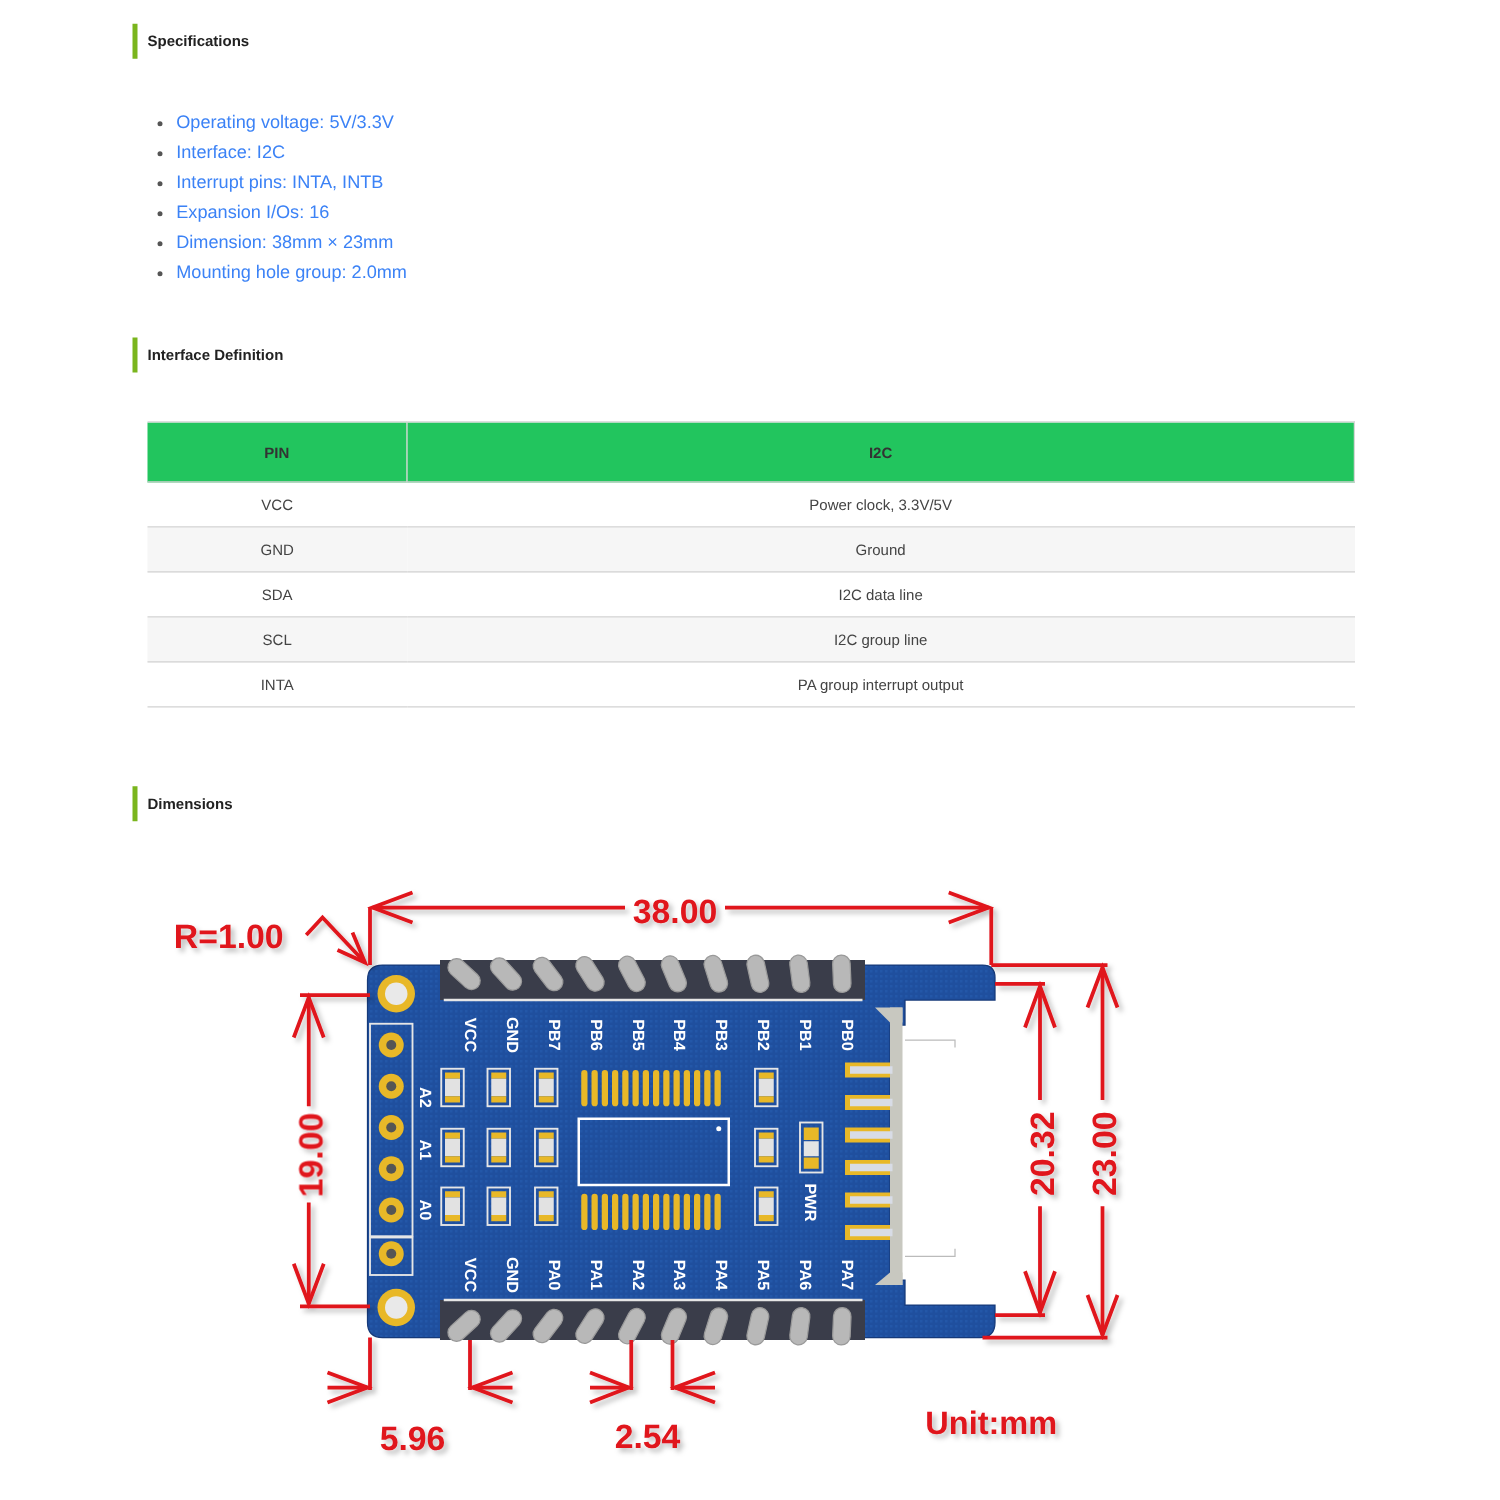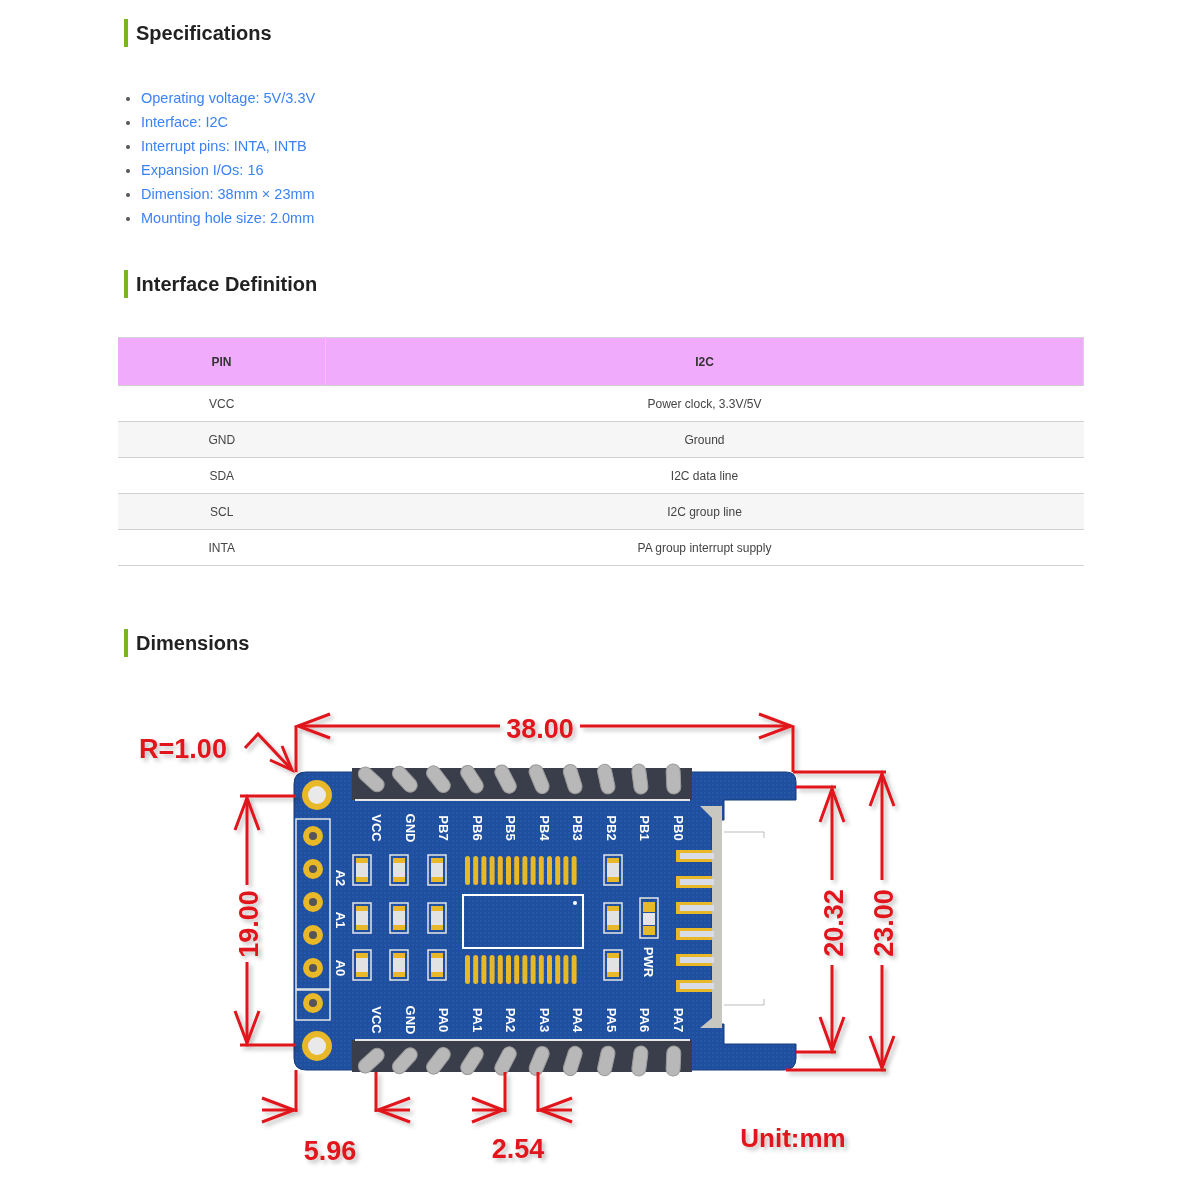--- a/index.html
+++ b/index.html
@@ -1,44 +1,44 @@
 <!DOCTYPE html>
 <html><head>
 <meta charset="utf-8">
 <style>
   html, body { margin: 0; padding: 0; background: #ffffff; }
   body { width: 1200px; height: 1200px; position: relative; overflow: hidden;
          font-family: "Liberation Sans", sans-serif; color: #333; }
-  .section-title { position: absolute; left: 124px; height: 28px; border-left: 4px solid #7ab51d;
-                   padding-left: 8px; font-size: 20px; font-weight: bold; color: #222; line-height: 28px; }
+  .section-title { position: absolute; left: 106px; height: 28px; border-left: 4px solid #7ab51d;
+                   padding-left: 8px; font-size: 12px; font-weight: bold; color: #222; line-height: 28px; }
   .spec-list { position: absolute; left: 122px; top: 86px; margin: 0; padding: 0; list-style: none; }
   .spec-list li { font-size: 14.5px; color: #3b82f6; height: 24px; line-height: 24px; padding-left: 19px; position: relative; }
   .spec-list li::before { content: ""; position: absolute; left: 4px; top: 11px; width: 4px; height: 4px; border-radius: 50%; background: #555; }
   table.iface { position: absolute; left: 118px; top: 337px; width: 966px; border-collapse: collapse; font-size: 12px; color: #444; }
-  table.iface th { background: #f0abfc; height: 45px; font-weight: bold; color: #333; border-top: 1px solid #d4d4d4; border-bottom: 1px solid #cfcfcf; }
+  table.iface th { background: #22c55e; height: 45px; font-weight: bold; color: #333; border-top: 1px solid #d4d4d4; border-bottom: 1px solid #cfcfcf; }
   table.iface th:first-child { width: 205px; border-right: 1px solid #d6d6d6; }
   table.iface th:last-child { border-right: 1px solid #d6d6d6; margin-top: 44px; }
   table.iface td { height: 33px; text-align: center; border-bottom: 1px solid #d2d2d2; }
   table.iface tr.alt td { background: #f6f6f6; }
   .diagram { position: absolute; left: 120px; top: 690px; width: 800px; height: 490px; }
   .dim-label { font-family: "Liberation Sans", sans-serif; font-weight: bold; fill: #e0141b; }
   .pin-label { font-family: "Liberation Sans", sans-serif; font-weight: bold; fill: #ffffff; font-size: 13px; }
 </style>
 </head>
 <body>
 
 <div class="section-title" style="top:19px">Specifications</div>
 
 <ul class="spec-list">
   <li>Operating voltage: 5V/3.3V</li>
   <li>Interface: I2C</li>
   <li>Interrupt pins: INTA, INTB</li>
   <li>Expansion I/Os: 16</li>
   <li>Dimension: 38mm × 23mm</li>
-  <li>Mounting hole size: 2.0mm</li>
+  <li>Mounting hole group: 2.0mm</li>
 </ul>
 
 <div class="section-title" style="top:270px">Interface Definition</div>
 
 <table class="iface">
   <thead>
     <tr>
       <th>PIN</th>
       <th>I2C</th>
     </tr>
@@ -55,21 +55,21 @@
     <tr>
         <td>SDA</td>
         <td>I2C data line</td>
       </tr>
     <tr class="alt">
         <td>SCL</td>
         <td>I2C group line</td>
       </tr>
     <tr>
         <td>INTA</td>
-        <td>PA group interrupt supply</td>
+        <td>PA group interrupt output</td>
       </tr>
   </tbody>
 </table>
 
 <div class="section-title" style="top:629px">Dimensions</div>
 
 <svg class="diagram" viewBox="120 690 800 490" xmlns="http://www.w3.org/2000/svg">
   <defs>
     <pattern id="pcbgrid" width="4" height="4" patternUnits="userSpaceOnUse">
       <rect width="4" height="4" fill="#1f4f9e"></rect>

